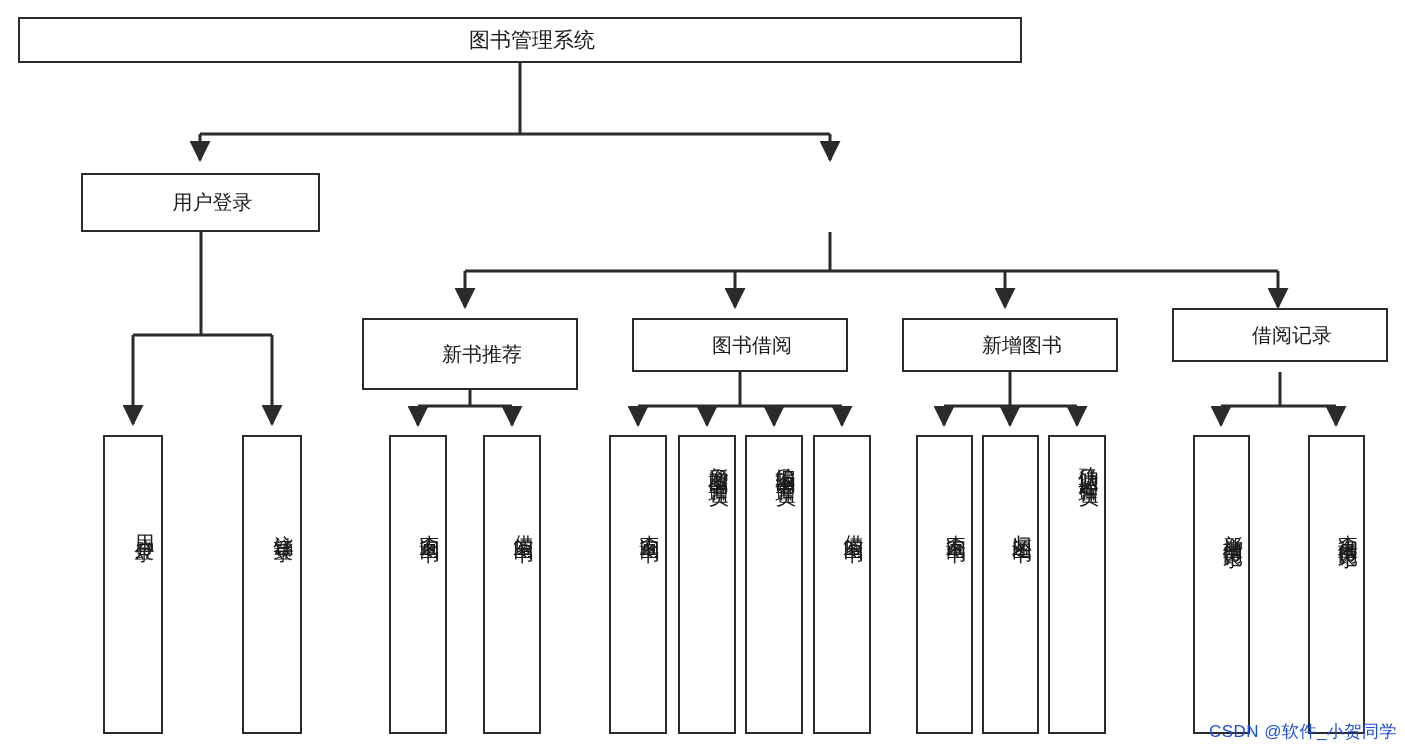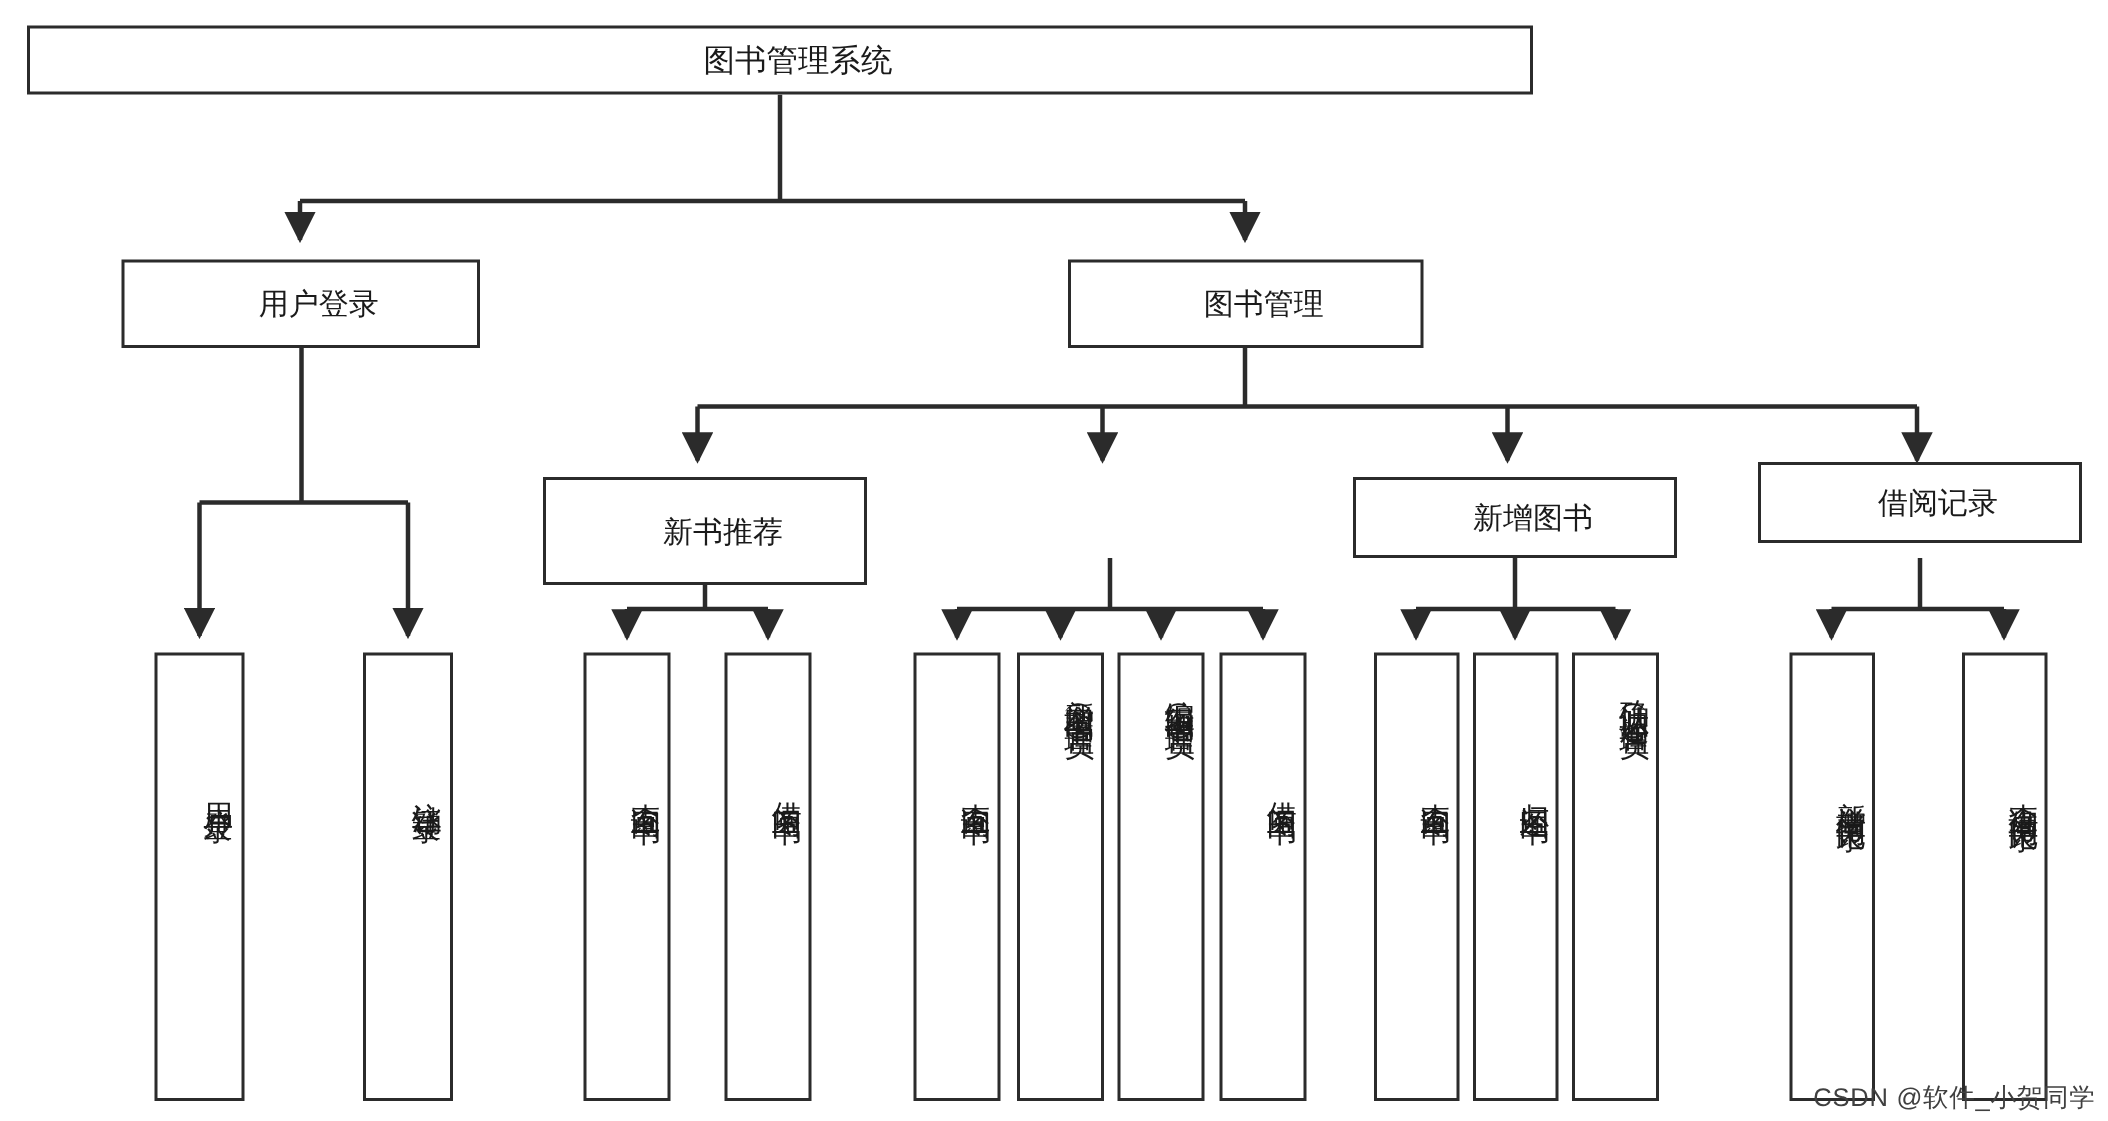--- a/index.html
+++ b/index.html
@@ -60,21 +60,21 @@
     padding-top: 72px;
   }
   .leaf-tall .vtext {
     padding-top: 4px;
   }
   #watermark {
     position: absolute;
     right: 8px;
     bottom: 4px;
     font-size: 17px;
-    color: #404040;
+    color: #1d4ed8;
     letter-spacing: 0.5px;
     white-space: nowrap;
     pointer-events: none;
     margin-left: 36px;
   }
 </style>
 </head>
 <body>
 
 <div id="canvas">
@@ -129,26 +129,26 @@
     </g>
   </svg>
 
   <div class="node root" style="left:18px; top:17px; width:1004px; height:46px;">
     <span>图书管理系统</span>
   </div>
 
   <div class="node l1" style="left:81px; top:173px; width:239px; height:59px;">
     <span>用户登录</span>
   </div>
-  <div class="node l1" style="left:712px; top:173px; width:237px; height:59px;">
-    <span>图书管理</span>
-  </div>
 
   <div class="node l2" style="left:362px; top:318px; width:216px; height:72px;">
     <span>新书推荐</span>
+  </div>
+  <div class="node l2" style="left:632px; top:318px; width:216px; height:54px;">
+    <span>图书借阅</span>
   </div>
   <div class="node l2" style="left:902px; top:318px; width:216px; height:54px;">
     <span>新增图书</span>
   </div>
   <div class="node l2" style="left:1172px; top:308px; width:216px; height:54px;">
     <span>借阅记录</span>
   </div>
 
   <div class="node leaf leaf-mid" style="left:103px; top:435px; width:60px; height:299px;">
     <span class="vtext">用户登录</span>

